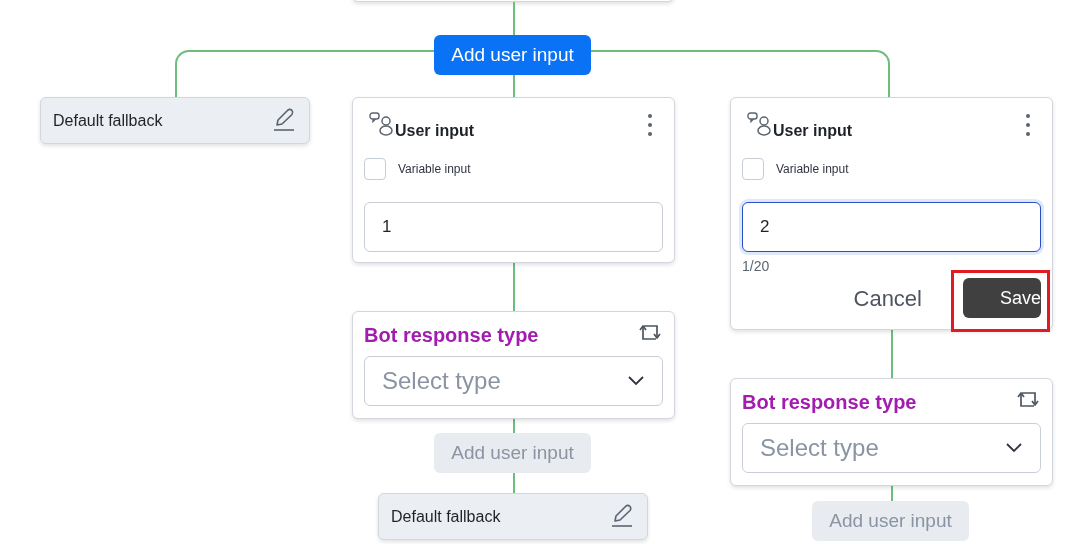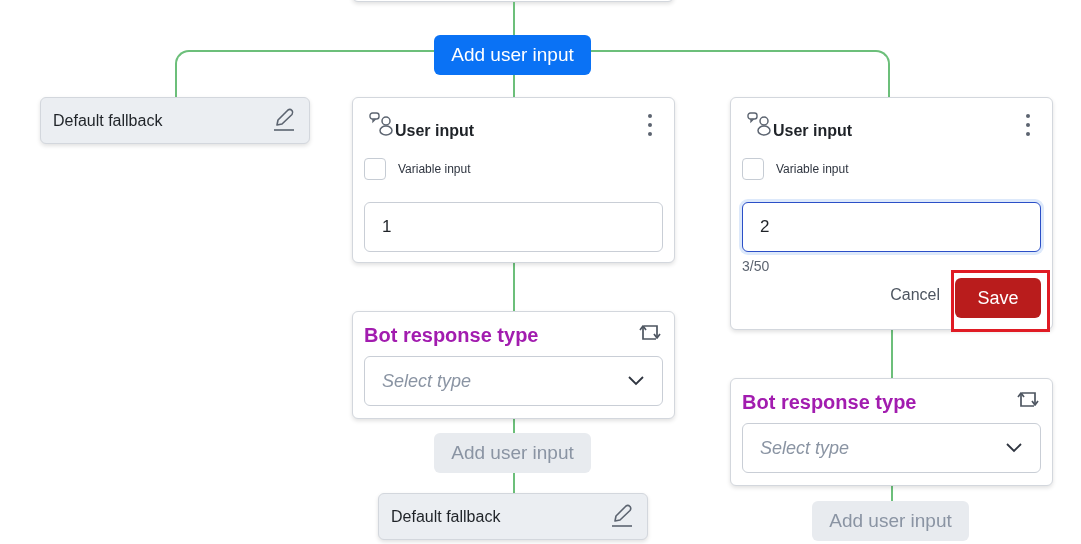--- a/index.html
+++ b/index.html
@@ -26,34 +26,34 @@
   .check-row { position: absolute; left: 11px; top: 60px; display: flex; align-items: center; gap: 12px; }
   .checkbox { width: 22px; height: 22px; border: 1.5px solid #c6ccd4; border-radius: 4px; background: #fff; }
   .check-label { font-size: 12px; color: #2f3540; }
   .text-input {
     position: absolute; left: 11px; right: 11px; top: 104px; height: 50px;
     border: 1px solid #c9ced6; border-radius: 6px; font-size: 17px; color: #1f2328;
     display: flex; align-items: center; padding-left: 17px; background: #fff;
   }
   .text-input.focus { border: 1px solid #2b4fc7; box-shadow: 0 0 0 3px #dde9fb; }
   .counter { position: absolute; left: 11px; top: 160px; font-size: 14px; color: #5c6470; }
-  .cancel { position: absolute; right: 112px; top: 188px; font-size: 16px; color: #4d5560; }
+  .cancel { position: absolute; right: 130px; top: 188px; font-size: 22px; color: #4d5560; }
   .save-btn {
-    position: absolute; right: 11px; top: 180px; width: 86px; height: 40px; background: #b91c1c;
-    color: #fff; border-radius: 6px; font-size: 18px; display: flex; align-items: center; justify-content: center;
+    position: absolute; right: 11px; top: 180px; width: 78px; height: 40px; background: #404040;
+    color: #fff; border-radius: 6px; font-size: 18px; display: flex; align-items: center; justify-content: flex-end;
   }
   .highlight { position: absolute; border: 3px solid #e01b24; }
   .brt-title { position: absolute; left: 11px; top: 12px; font-weight: bold; font-size: 20px; color: #a21caf; }
   .brt-icon { position: absolute; right: 12px; top: 10px; }
   .select {
     position: absolute; left: 11px; right: 11px; top: 44px; height: 50px;
     border: 1px solid #c9ced6; border-radius: 6px; display: flex; align-items: center;
     justify-content: space-between; padding: 0 18px 0 17px; background: #fff;
   }
-  .select .ph { font-size: 18px; color: #8a94a3; font-style: italic; }
+  .select .ph { font-size: 24px; color: #8a94a3; }
   .add-btn {
     position: absolute; border-radius: 6px; font-size: 19px; display: flex; align-items: center; justify-content: center;
   }
   .add-btn.primary { background: #0a72f5; color: #fff; }
   .add-btn.disabled { background: #e8ebef; color: #8a94a3; }
 </style>
 </head>
 <body>
 
 <div class="card" style="left:352px; top:-20px; width:322px; height:22px;"></div>
@@ -163,21 +163,21 @@
       <span></span>
       <span></span>
     </div>
   <div class="check-row">
     <div class="checkbox"></div>
     <span class="check-label">Variable input</span>
   </div>
   <div class="text-input focus">
     <span>2</span>
   </div>
-  <span class="counter">3/50</span>
+  <span class="counter">1/20</span>
   <span class="cancel">Cancel</span>
   <div class="save-btn">
     <span>Save</span>
   </div>
 </div>
 <div class="highlight" style="left:951px; top:270px; width:99px; height:62px;"></div>
 
 <div class="card" style="left:730px; top:378px; width:323px; height:108px;">
   <span class="brt-title">Bot response type</span>
   <span class="brt-icon">

